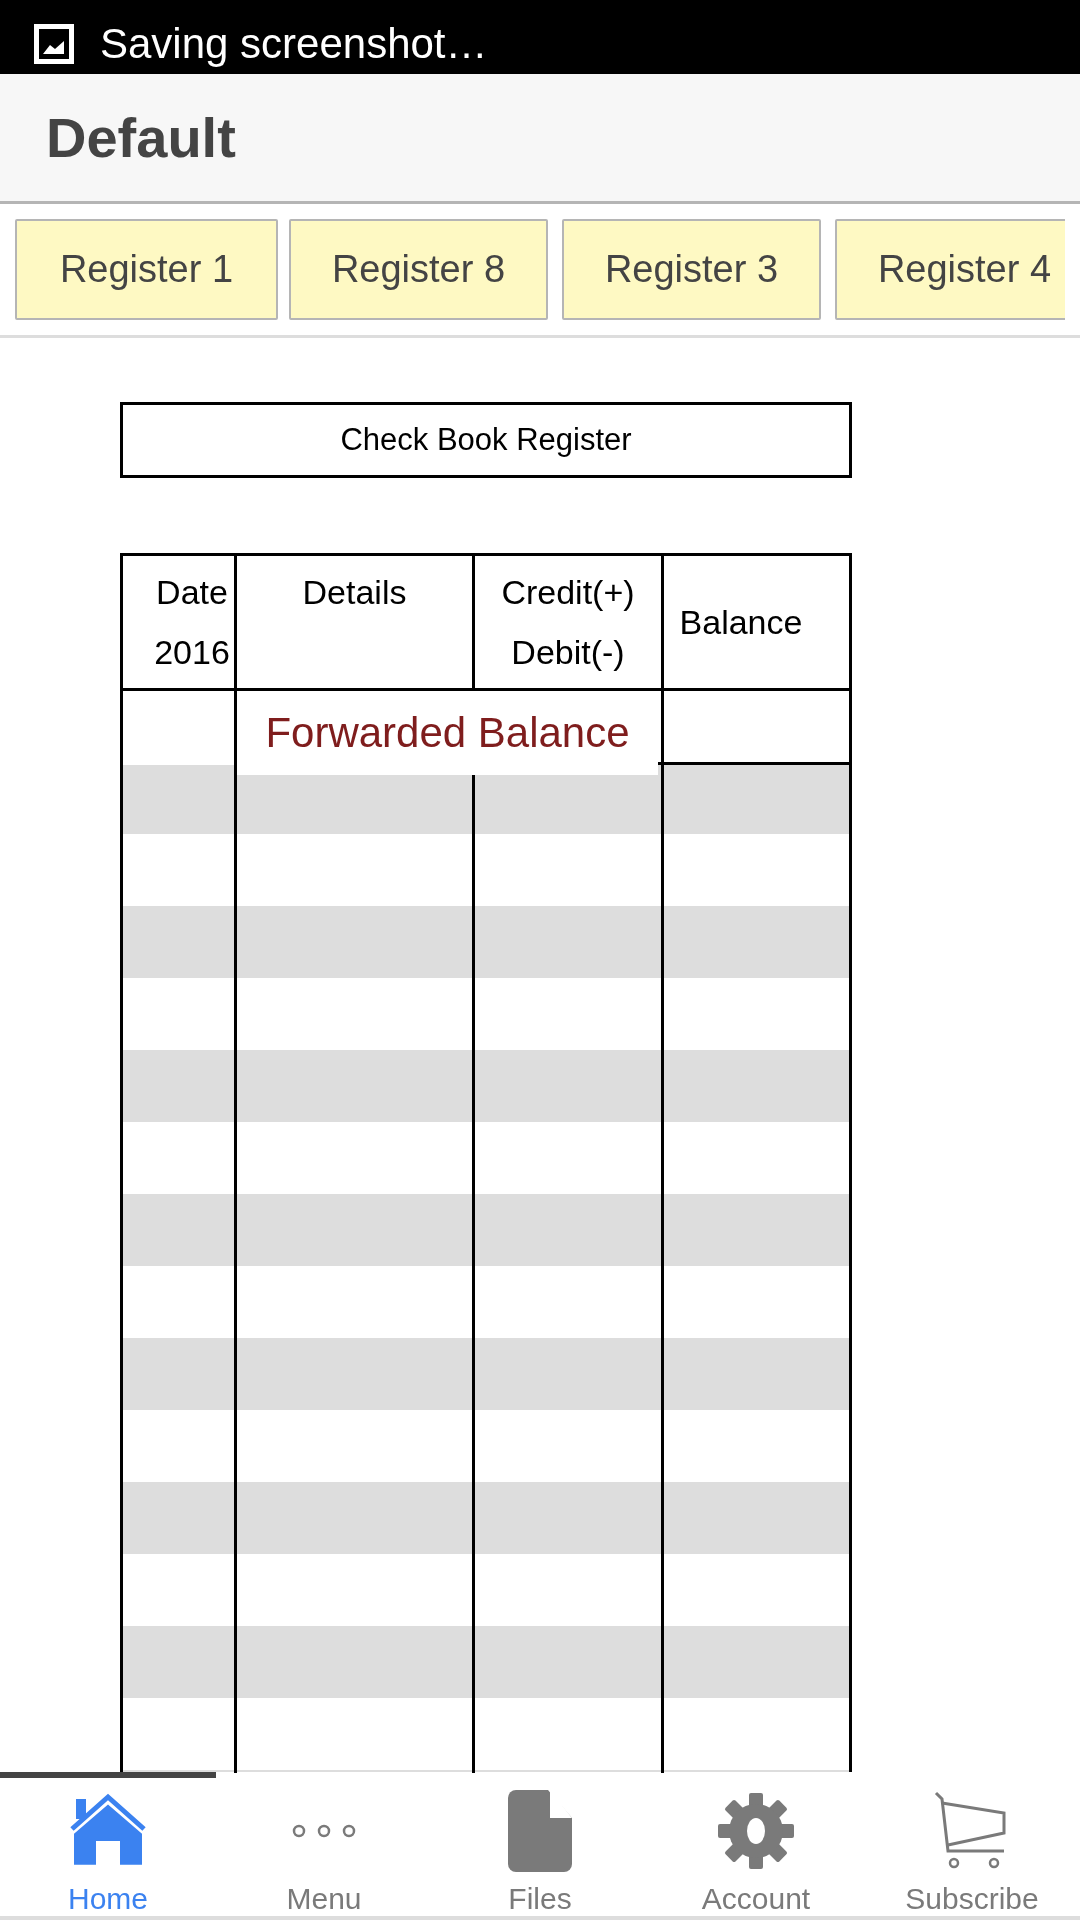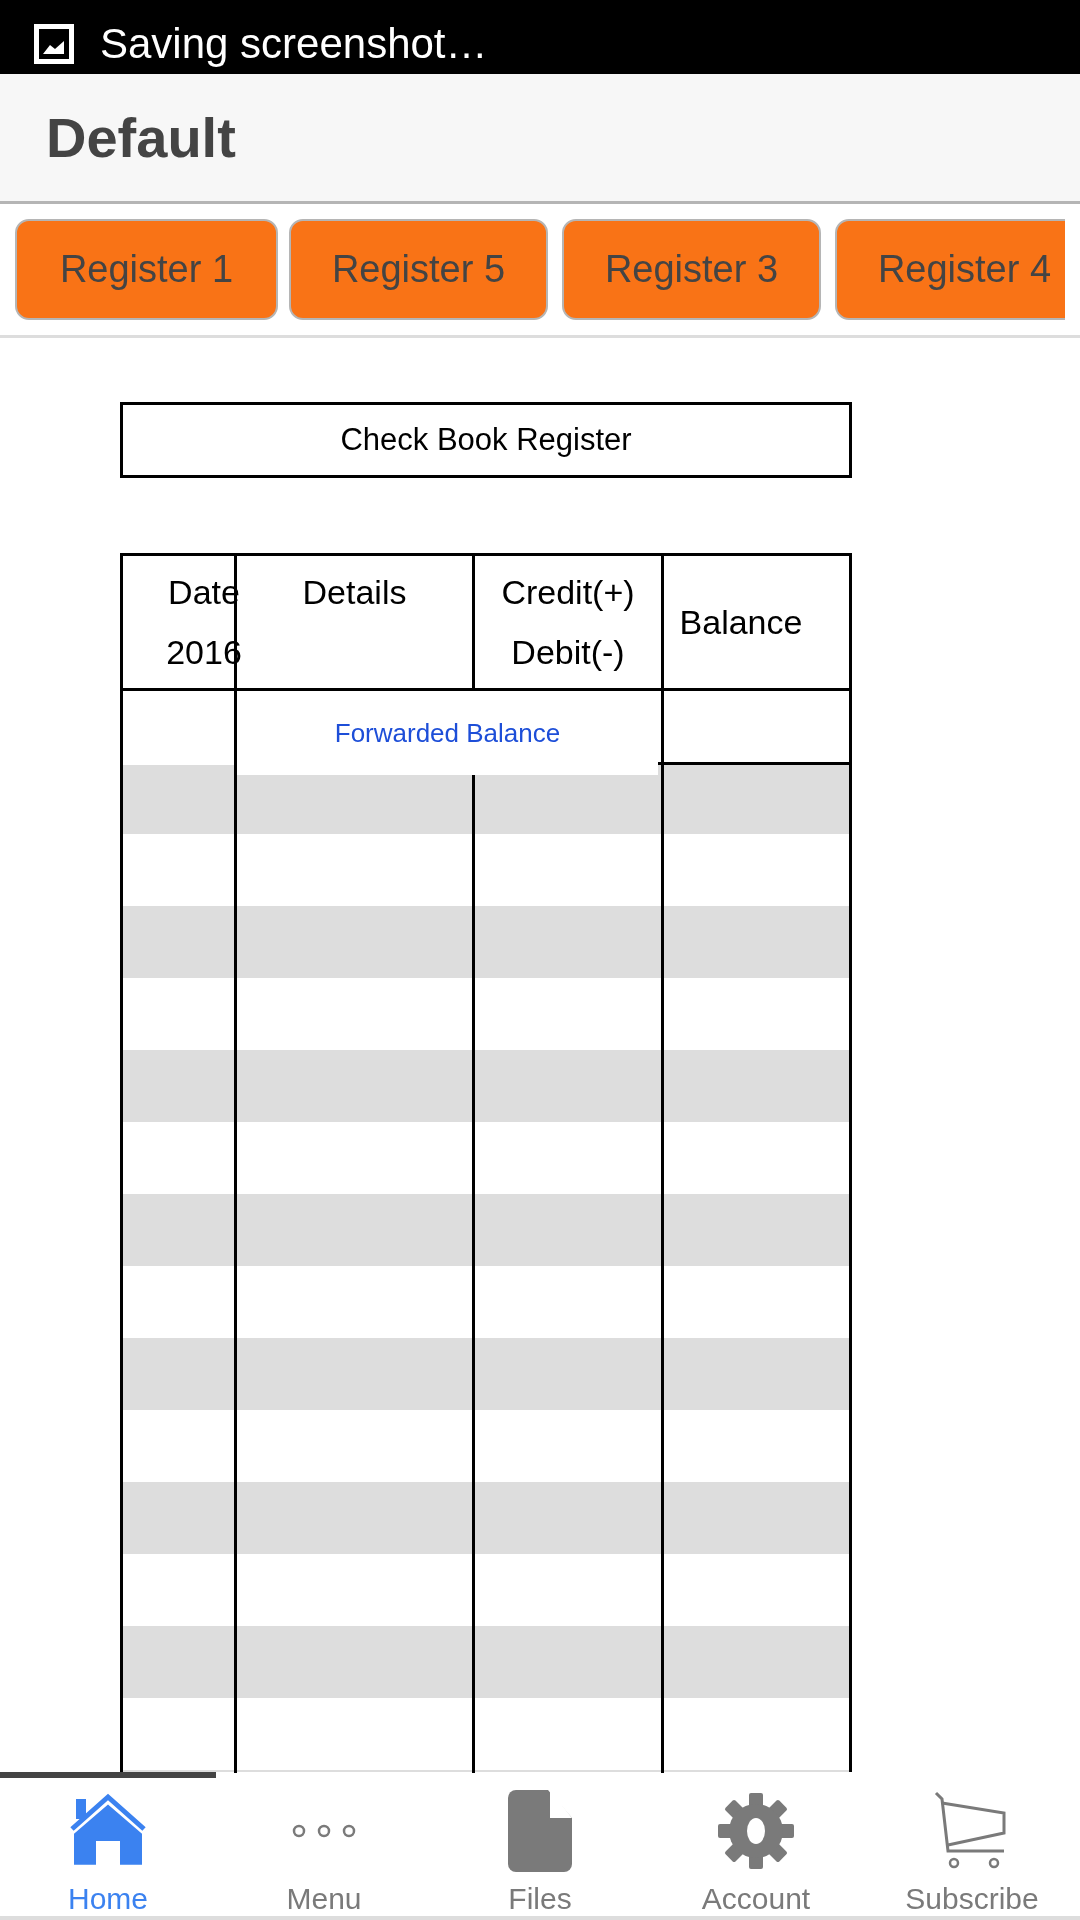--- a/index.html
+++ b/index.html
@@ -9,32 +9,32 @@
                 display:flex; align-items:center; }
   .status-icon { width:40px; height:40px; margin-left:34px; margin-right:26px; background:#fff; position:relative; box-sizing:border-box; }
   .status-icon::after { content:""; position:absolute; left:5px; top:5px; right:5px; bottom:5px; background:#000; }
   .status-icon svg { position:absolute; left:6px; top:6px; z-index:2; }
   .status-text { font-size:42px; }
   .app-header { position:absolute; left:0; top:74px; width:1080px; height:130px; background:#f7f7f7;
                 border-bottom:3px solid #b5b5b5; box-sizing:border-box; display:flex; align-items:center; }
   .app-title { font-size:56px; font-weight:bold; color:#444; margin-left:46px; }
   .tabs { position:absolute; left:0; top:204px; width:1080px; height:134px; border-bottom:3px solid #ddd; box-sizing:border-box; overflow:hidden; }
   .tabs-clip { position:absolute; left:0; top:0; width:1065px; height:134px; overflow:hidden; }
-  .tab { position:absolute; top:15px; height:101px; background:#f97316; border:2px solid #b5b5b5; border-radius:14px; box-sizing:border-box;
+  .tab { position:absolute; top:15px; height:101px; background:#fef9c3; border:2px solid #b5b5b5; border-radius:2px; box-sizing:border-box;
          display:flex; align-items:center; justify-content:center; font-size:38px; color:#444; }
   .doc-title { position:absolute; left:120px; top:402px; width:732px; height:76px; border:3px solid #000; box-sizing:border-box;
                display:flex; align-items:center; justify-content:center; font-size:31px; color:#000; }
   .ledger { position:absolute; left:120px; top:553px; width:732px; height:1220px; border-left:3px solid #000; border-right:3px solid #000;
             border-top:3px solid #000; box-sizing:border-box; overflow:hidden; }
   .col-line { position:absolute; top:0; bottom:0; width:3px; background:#000; z-index:3; }
   .hdr { position:absolute; top:0; height:132px; display:flex; flex-direction:column; align-items:center; justify-content:center;
          font-size:34px; color:#000; line-height:60px; text-align:center; }
   .hdr-line { position:absolute; left:0; right:0; top:132px; height:3px; background:#000; z-index:3; }
   .fwd-label { position:absolute; left:114px; width:421px; top:135px; height:84px; display:flex; align-items:center; justify-content:center;
-               font-size:26px; color:#1d4ed8; background:#fff; z-index:4; }
+               font-size:42px; color:#7f1d1d; background:#fff; z-index:4; }
   .fwd-date { position:absolute; left:0; width:114px; top:135px; height:74px; background:#fff; z-index:2; }
   .fwd-bal-line { position:absolute; left:535px; right:0; top:206px; height:3px; background:#000; z-index:3; }
   .row { position:absolute; left:0; right:0; height:72px; }
   .row.gray { background:#ddd; }
   .scroll-indicator { position:absolute; left:0; top:1772px; width:216px; height:6px; background:#444; z-index:10; }
   .bottom-nav { position:absolute; left:0; top:1772px; width:1080px; height:144px; background:#fff; display:flex; }
   .nav-item { flex:1; display:flex; flex-direction:column; align-items:center; justify-content:flex-start; padding-top:18px; box-sizing:border-box; }
   .nav-icon { width:90px; height:84px; display:flex; align-items:center; justify-content:center; }
   .nav-label { font-size:30px; margin-top:10px; color:#7a7a7a; }
   .nav-item.active .nav-label { color:#3b82f0; }
@@ -52,21 +52,21 @@
   <span class="status-text">Saving screenshot…</span>
 </div>
 
 <div class="app-header">
   <span class="app-title">Default</span>
 </div>
 
 <div class="tabs">
   <div class="tabs-clip">
     <div class="tab" style="left:15px;width:263px;">Register 1</div>
-    <div class="tab" style="left:289px;width:259px;">Register 5</div>
+    <div class="tab" style="left:289px;width:259px;">Register 8</div>
     <div class="tab" style="left:562px;width:259px;">Register 3</div>
     <div class="tab" style="left:835px;width:259px;">Register 4</div>
   </div>
 </div>
 
 <div class="doc-title">Check Book Register</div>
 
 <div class="ledger">
 
   <div class="row gray" style="top:206px;"></div>
@@ -83,21 +83,21 @@
   <div class="row" style="top:998px;"></div>
   <div class="row gray" style="top:1070px;"></div>
   <div class="row" style="top:1142px;"></div>
   <div class="row gray" style="top:1214px;"></div>
 
   <div class="col-line" style="left:111px;"></div>
   <div class="col-line" style="left:349px;top:206px;"></div>
   <div class="col-line" style="left:349px;top:0;height:135px;bottom:auto;"></div>
   <div class="col-line" style="left:538px;"></div>
 
-  <div class="hdr" style="left:16px;width:130px;">
+  <div class="hdr" style="left:4px;width:130px;">
     <span>Date</span>
     <span>2016</span>
   </div>
   <div class="hdr" style="left:352px;width:186px;">
     <span>Credit(+)</span>
     <span>Debit(-)</span>
   </div>
   <div class="hdr" style="left:114px;width:235px;justify-content:flex-start;padding-top:6px;box-sizing:border-box;">
     <span>Details</span>
   </div>

